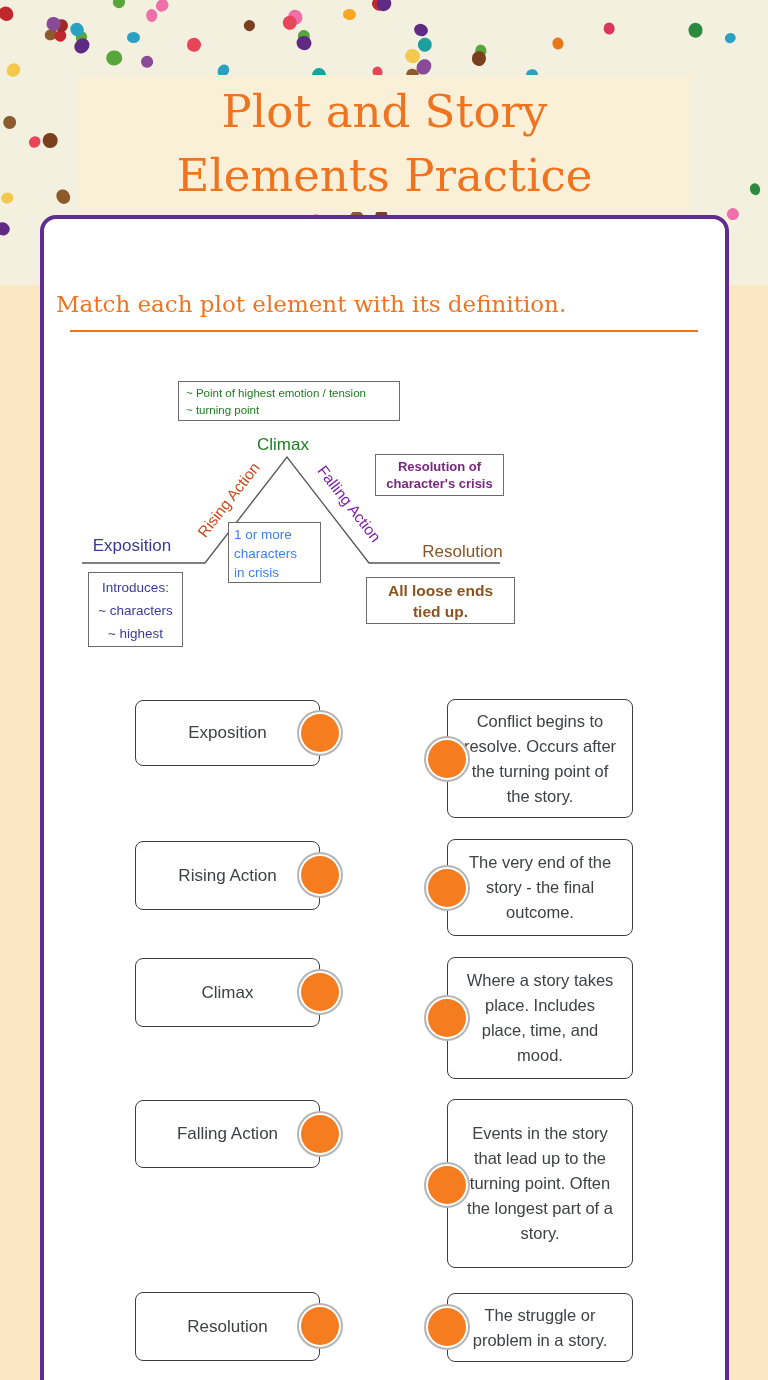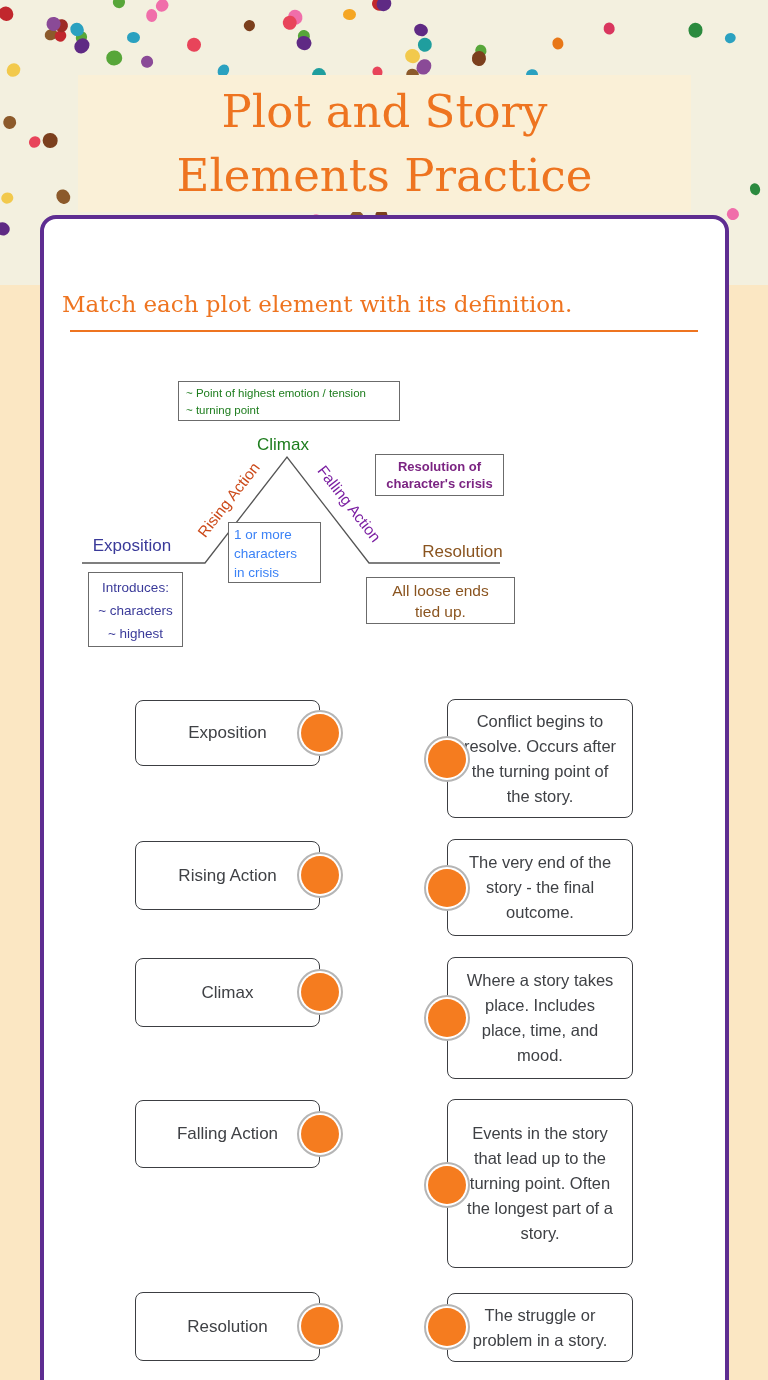--- a/index.html
+++ b/index.html
@@ -12,21 +12,21 @@
 
   
   .title-plate{position:absolute;left:78px;top:75px;width:613px;height:137px;background:#faf0d7;z-index:3;
     display:flex;flex-direction:column;align-items:center;justify-content:center;}
   .title-line{font-family:"DejaVu Serif","Liberation Serif",serif;font-size:45px;line-height:64px;color:#ee7420;white-space:nowrap;}
 
   
   .card{position:absolute;left:40px;top:215px;width:689px;height:1180px;background:#ffffff;
     border:4px solid #5e2d91;border-radius:16px;box-sizing:border-box;z-index:2;}
 
-  .section-heading{position:absolute;left:62px;top:291px;width:630px;z-index:4;
+  .section-heading{position:absolute;left:56px;top:291px;width:630px;z-index:4;
     font-family:"DejaVu Serif","Liberation Serif",serif;font-size:23px;color:#ee7420;}
   .heading-rule{position:absolute;left:70px;top:330px;width:628px;height:2px;background:#ee7420;z-index:4;}
 
   
   .diagram{position:absolute;left:80px;top:375px;width:440px;height:285px;z-index:4;font-family:"Liberation Sans",sans-serif;}
   .diagram .abs{position:absolute;}
   .note-box{position:absolute;background:#fff;border:1px solid #6b6b6b;box-sizing:border-box;}
   .climax-note{left:98px;top:6px;width:222px;height:40px;padding:3px 7px;color:#1e7d1e;font-size:11.5px;}
   .climax-note div{line-height:17px;}
   .climax-label{left:163px;top:60px;width:80px;text-align:center;color:#1e7d1e;font-size:17px;}
@@ -36,21 +36,21 @@
     display:flex;flex-direction:column;justify-content:center;}
   .resolution-note div{line-height:17px;font-weight:bold;}
   .exposition-label{left:10px;top:161px;width:84px;text-align:center;color:#3a3a99;font-size:17px;}
   .crisis-note{left:148px;top:147px;width:93px;height:61px;padding:2px 5px;color:#3b82f6;font-size:13.5px;}
   .crisis-note div{line-height:19px;}
   .resolution-label{left:320px;top:167px;width:125px;text-align:center;color:#8a541f;font-size:17px;}
   .introduces-note{left:8px;top:197px;width:95px;height:75px;padding:3px 6px;color:#3a3a99;font-size:13.5px;}
   .introduces-note div{line-height:23px;text-align:center;}
   .loose-note{left:286px;top:202px;width:149px;height:47px;color:#8a541f;font-size:15.5px;text-align:center;
     display:flex;flex-direction:column;justify-content:center;}
-  .loose-note div{line-height:21px;}
+  .loose-note div{line-height:21px;font-weight:bold;}
 
   
   .match-box{position:absolute;background:#fff;border:1.5px solid #3c3e42;border-radius:8px;box-sizing:border-box;
     display:flex;align-items:center;justify-content:center;text-align:center;color:#3f4145;z-index:4;}
   .term-box{left:135px;width:185px;font-size:17px;}
   .def-box{left:447px;width:186px;font-size:16.5px;line-height:25px;padding:0 13px;}
   .connector{position:absolute;width:46px;height:46px;border-radius:50%;background:#ffffff;border:2px solid #b5b5b5;
     box-sizing:border-box;z-index:5;display:flex;align-items:center;justify-content:center;}
   .connector-inner{width:38px;height:38px;border-radius:50%;background:#f57c1f;}
 </style>

